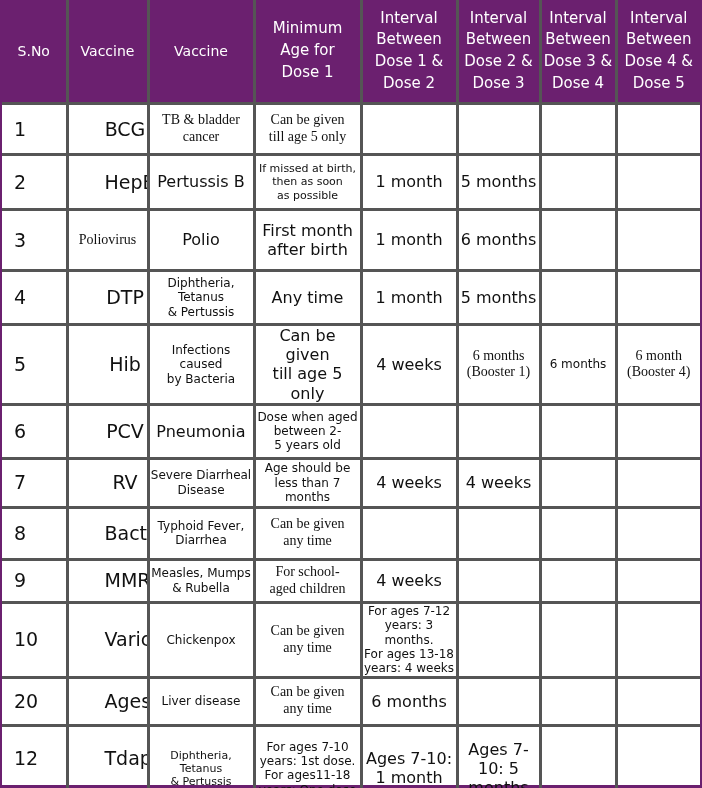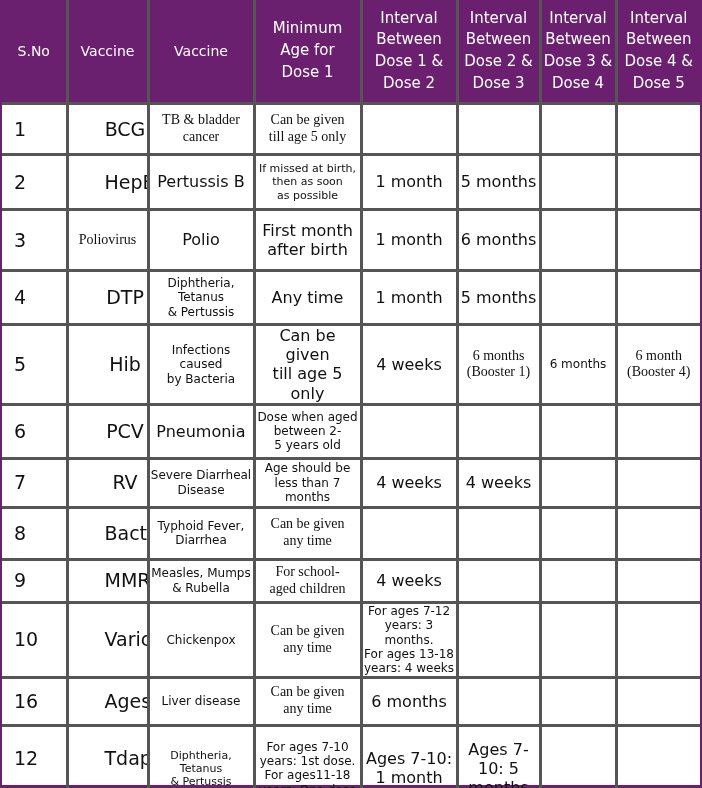--- a/index.html
+++ b/index.html
@@ -219,21 +219,21 @@
         <td class="t-xs cell-text">For ages 7-12
 years: 3 months.
 For ages 13-18
 years: 4 weeks</td>
         <td class="t-md cell-text"></td>
         <td class="t-md cell-text"></td>
         <td class="t-md cell-text"></td>
       </tr>
 
       <tr style="height:48px">
-        <td class="t-sno">16</td>
+        <td class="t-sno">20</td>
         <td class="t-big">Ages</td>
         <td class="t-xs cell-text">Liver disease</td>
         <td class="t-sm cell-text">Can be given
 any time</td>
         <td class="t-md cell-text">6 months</td>
         <td class="t-md cell-text"></td>
         <td class="t-md cell-text"></td>
         <td class="t-md cell-text"></td>
       </tr>
 

